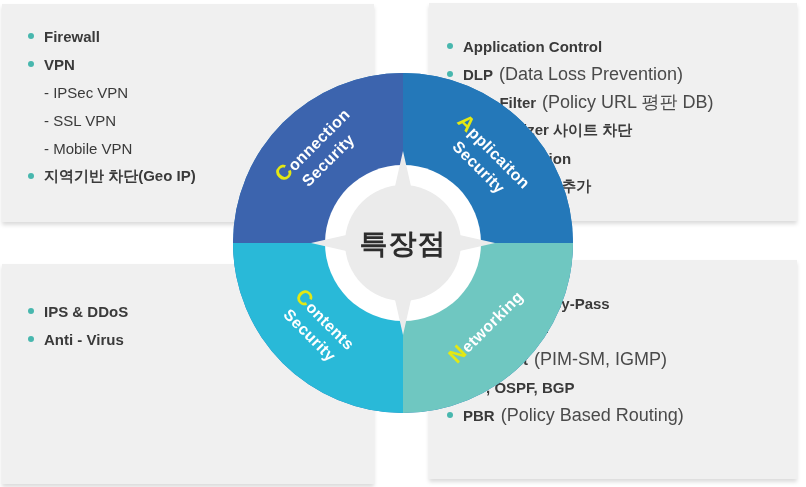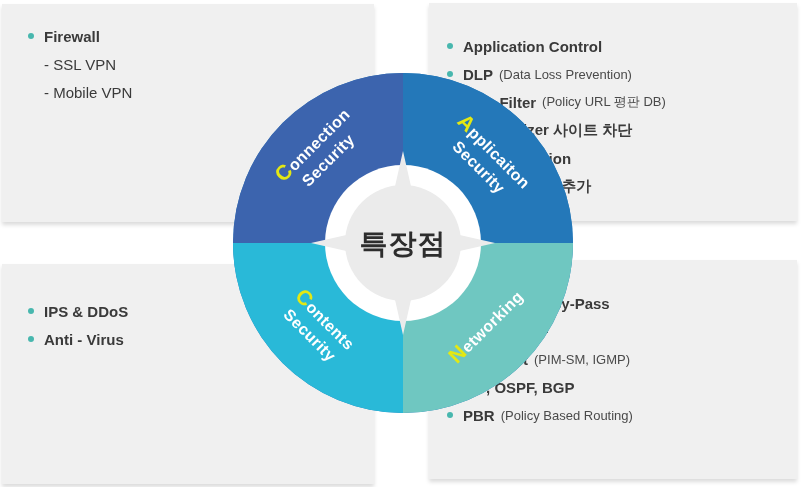--- a/index.html
+++ b/index.html
@@ -40,21 +40,21 @@
   }
   .panel li .dot {
     width: 6px; height: 6px;
     border-radius: 50%;
     background: var(--bullet_teal, #48b7ae);
     margin-right: 10px;
     flex: none;
   }
   .panel li.sub { padding-left: 16px; font-weight: 400; }
   .panel .note {
-    font-size: 13px;
+    font-size: 18px;
     font-weight: 400;
     color: #4a4a4a;
     margin-left: 6px;
   }
 
   
   .wheel { position: absolute; left: 0; top: 0; z-index: 2; }
   .wheel text {
     font-family: "Liberation Sans", "DejaVu Sans", sans-serif;
     font-weight: 700;
@@ -89,25 +89,36 @@
 <body>
 
 <div class="stage">
 
   <section class="panel panel-tl">
     <ul>
       <li>
           <span class="dot"></span>
           <span>Firewall</span>
         </li>
+      <li>
+          <span class="dot"></span>
+          <span>VPN</span>
+        </li>
+      <li class="sub">
+          <span>- IPSec VPN</span>
+        </li>
       <li class="sub">
           <span>- SSL VPN</span>
         </li>
       <li class="sub">
           <span>- Mobile VPN</span>
+        </li>
+      <li>
+          <span class="dot"></span>
+          <span>지역기반 차단(Geo IP)</span>
         </li>
     </ul>
   </section>
 
   <section class="panel panel-tr">
     <ul>
       <li>
           <span class="dot"></span>
           <span>Application Control</span>
         </li>

